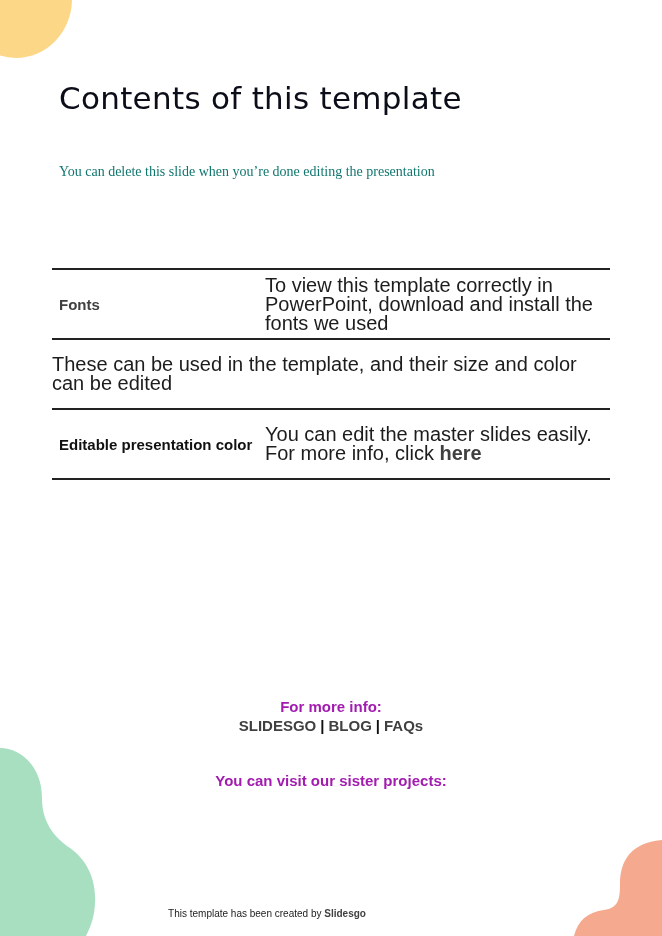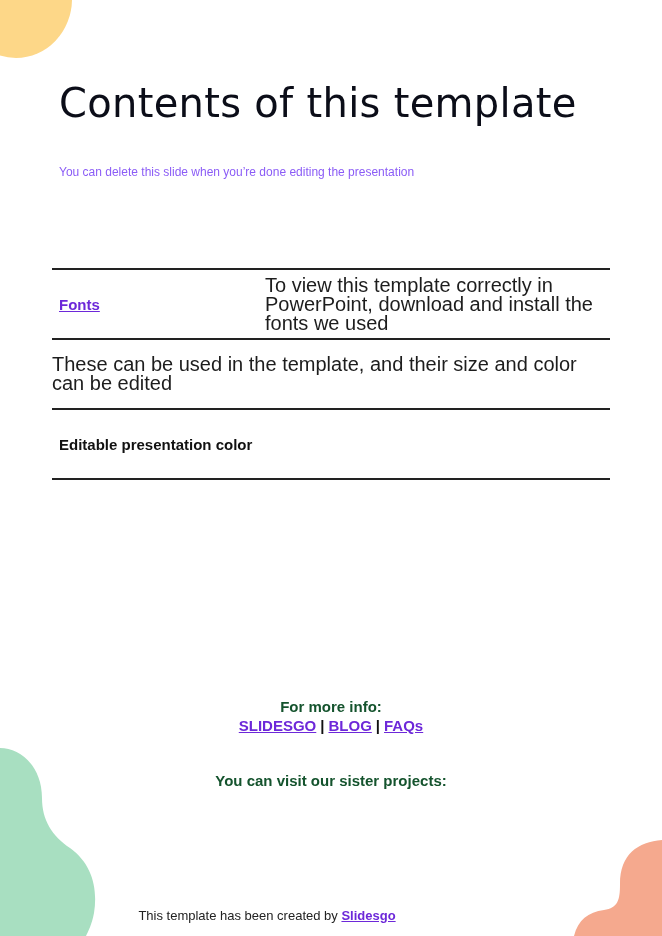--- a/index.html
+++ b/index.html
@@ -5,37 +5,37 @@
     html, body { margin: 0; padding: 0; }
     body {
       width: 662px; height: 936px; position: relative; overflow: hidden;
       background: #ffffff; color: #111111;
       font-family: "DejaVu Sans", "Liberation Sans", sans-serif;
     }
     .blob { position: absolute; }
     .blob-yellow { left: -40px; top: -60px; width: 112px; height: 118px; background: #fdd788; border-radius: 50%; }
     .title {
       position: absolute; left: 59px; top: 80px; margin: 0;
-      font-size: 40px; font-weight: normal; letter-spacing: 0.3px;
+      font-size: 31px; font-weight: normal; letter-spacing: 0.3px;
       color: #0b0d18; font-family: "DejaVu Sans", sans-serif;
     }
     .subtitle {
       position: absolute; left: 59px; top: 160px; width: 480px; margin: 0;
-      font-size: 12px; line-height: 24px; color: #8b5cf6;
-      font-family: Liberation Sans, sans-serif;
+      font-size: 14px; line-height: 24px; color: #0f766e;
+      font-family: Liberation Serif, serif;
     }
     .table { position: absolute; left: 52px; top: 268px; width: 558px; border-top: 2px solid #222; }
     .row { display: flex; height: 68px; border-bottom: 2px solid #222; align-items: center; }
     .cell-left { width: 206px; padding-left: 7px; font-family: "Liberation Sans", sans-serif; font-size: 15px; line-height: 19px; font-weight: bold; color: #111; }
     .cell-right { flex: 1; font-family: "Liberation Sans", sans-serif; font-size: 20px; line-height: 19px; color: #1d1d1d; }
-    a, .link { color: #6d28d9; text-decoration: underline; font-weight: bold; }
+    a, .link { color: #404040; font-weight: bold; }
     .info { position: absolute; left: 0; width: 662px; text-align: center; font-family: "Liberation Sans", sans-serif; font-size: 15px; line-height: 19px; }
-    .info .head { font-weight: bold; color: #14532d; }
+    .info .head { font-weight: bold; color: #a21caf; }
     .sep { color: #111; font-weight: bold; padding: 0 4px; }
-    .footer { position: absolute; left: 0; width: 534px; top: 908px; text-align: center; font-family: "Liberation Sans", sans-serif; font-size: 13px; color: #222; }
+    .footer { position: absolute; left: 0; width: 534px; top: 908px; text-align: center; font-family: "Liberation Sans", sans-serif; font-size: 10px; color: #222; }
     .footer .link { font-weight: bold; }
   </style>
 </head>
 <body>
 
 <div class="blob blob-yellow"></div>
 
 <svg class="blob" style="left:0;top:748px" width="100" height="188" viewBox="0 0 100 188">
   <path d="M0,0 C20,0 42,18 42,50 C42,72 52,88 70,100 C92,116 98,140 94,165 C92,176 88,184 86,188 L0,188 Z" fill="#a8dfc1"></path>
 </svg>
@@ -50,20 +50,21 @@
 <div class="table" id="contents-table">
     <div class="row">
       <div class="cell-left"><span class="link">Fonts</span></div>
       <div class="cell-right"><span>To view this template correctly in PowerPoint, download and install the fonts we used</span></div>
     </div>
     <div class="row">
       <div class="cell-right"><span>These can be used in the template, and their size and color can be edited</span></div>
     </div>
     <div class="row">
       <div class="cell-left"><span>Editable presentation color</span></div>
+      <div class="cell-right"><span>You can edit the master slides easily. For more info, click </span><span class="link">here</span></div>
     </div>
   </div>
 
 <div class="info" style="top:697px">
   <div class="head">For more info:</div>
   <div id="more-info-links"><span class="link">SLIDESGO</span><span class="sep">|</span><span class="link">BLOG</span><span class="sep">|</span><span class="link">FAQs</span></div>
 </div>
 
 <div class="info" style="top:771px">
   <div class="head">You can visit our sister projects:</div>

